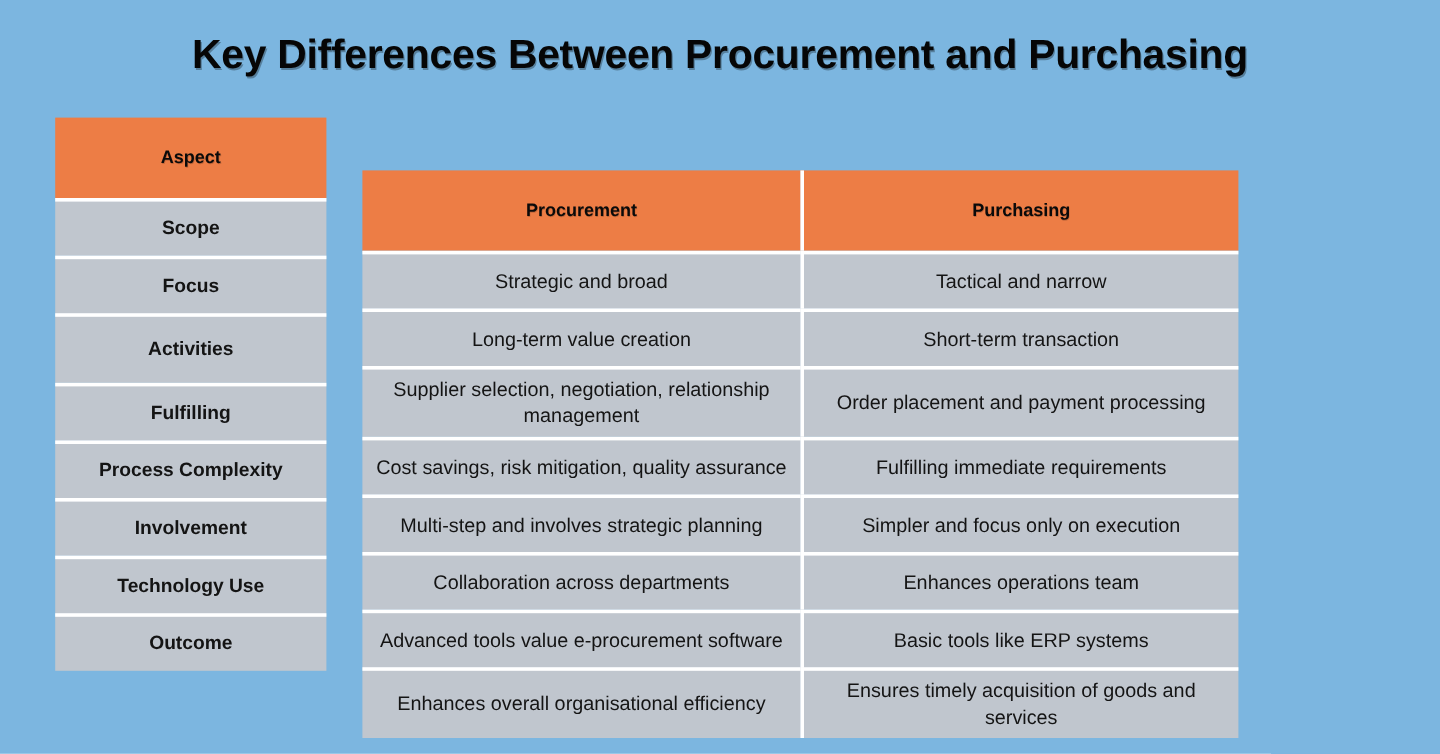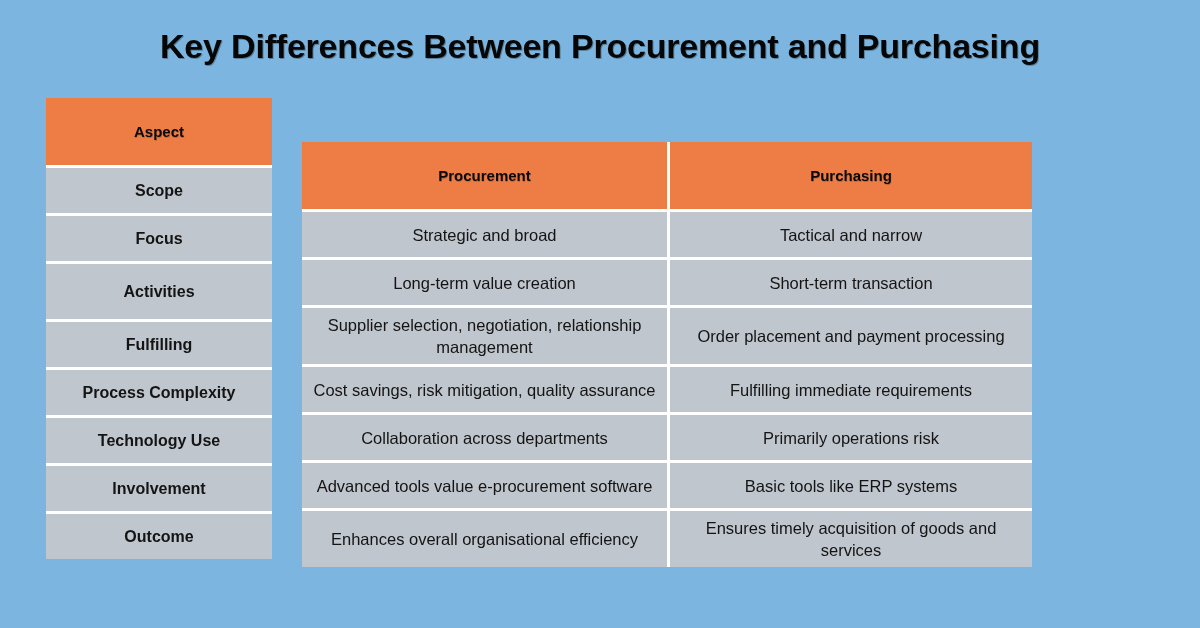--- a/index.html
+++ b/index.html
@@ -134,24 +134,24 @@
             <tr class="row-tall">
               <td class="body-cell aspect" style="background: rgb(192, 198, 206);">Activities</td>
             </tr>
             <tr class="row-std">
               <td class="body-cell aspect" style="background: rgb(192, 198, 206);">Fulfilling</td>
             </tr>
             <tr class="row-std">
               <td class="body-cell aspect" style="background: rgb(192, 198, 206);">Process Complexity</td>
             </tr>
             <tr class="row-std">
+              <td class="body-cell aspect" style="background: rgb(192, 198, 206);">Involvement</td>
+            </tr>
+            <tr class="row-std">
               <td class="body-cell aspect" style="background: rgb(192, 198, 206);">Technology Use</td>
-            </tr>
-            <tr class="row-std">
-              <td class="body-cell aspect" style="background: rgb(192, 198, 206);">Involvement</td>
             </tr>
             <tr class="row-std">
               <td class="body-cell aspect" style="background: rgb(192, 198, 206);">Outcome</td>
             </tr>
           </tbody>
       </table>
     </div>
 
     <div id="comparison-table">
       <table class="tbl">
@@ -172,22 +172,26 @@
             </tr>
             <tr class="row-tall">
               <td class="body-cell" style="background: rgb(192, 198, 206);">Supplier selection, negotiation, relationship management</td>
               <td class="body-cell" style="background: rgb(192, 198, 206);">Order placement and payment processing</td>
             </tr>
             <tr class="row-std">
               <td class="body-cell" style="background: rgb(192, 198, 206);">Cost savings, risk mitigation, quality assurance</td>
               <td class="body-cell" style="background: rgb(192, 198, 206);">Fulfilling immediate requirements</td>
             </tr>
             <tr class="row-std">
+              <td class="body-cell" style="background: rgb(192, 198, 206);">Multi-step and involves strategic planning</td>
+              <td class="body-cell" style="background: rgb(192, 198, 206);">Simpler and focus only on execution</td>
+            </tr>
+            <tr class="row-std">
               <td class="body-cell" style="background: rgb(192, 198, 206);">Collaboration across departments</td>
-              <td class="body-cell" style="background: rgb(192, 198, 206);">Primarily operations risk</td>
+              <td class="body-cell" style="background: rgb(192, 198, 206);">Enhances operations team</td>
             </tr>
             <tr class="row-std">
               <td class="body-cell" style="background: rgb(192, 198, 206);">Advanced tools value e-procurement software</td>
               <td class="body-cell" style="background: rgb(192, 198, 206);">Basic tools like ERP systems</td>
             </tr>
             <tr class="row-std">
               <td class="body-cell" style="background: rgb(192, 198, 206);">Enhances overall organisational efficiency</td>
               <td class="body-cell" style="background: rgb(192, 198, 206);">Ensures timely acquisition of goods and services</td>
             </tr>
           </tbody>

